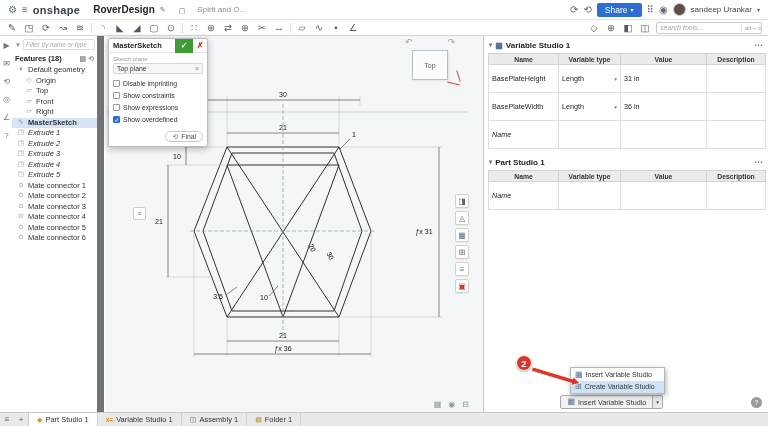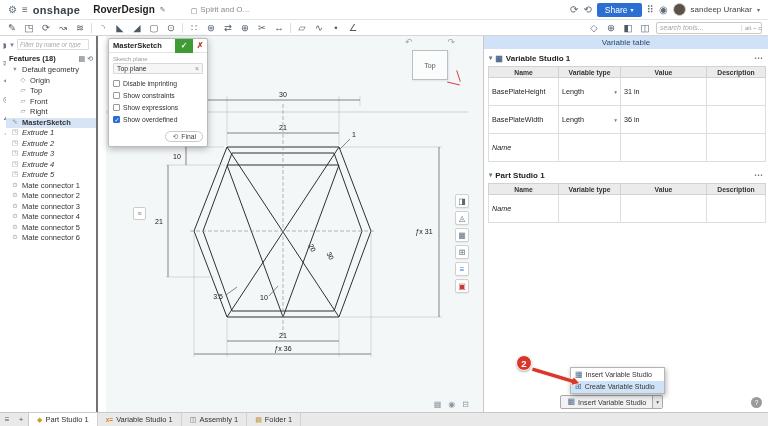--- a/index.html
+++ b/index.html
@@ -4,39 +4,39 @@
 <style>
   *{margin:0;padding:0;box-sizing:border-box}
   body{font-family:"Liberation Sans",sans-serif;background:#fff}
   .app{position:relative;width:768px;height:426px;background:#fff;overflow:hidden;color:#333;font-size:8px}
   .spacer{flex:1}
   .ic{color:#5f6b76;font-size:10px;line-height:1}
   
   .topbar{position:absolute;top:0;left:0;right:0;height:20px;display:flex;align-items:center;gap:5px;padding:0 8px;background:#fff;border-bottom:1px solid #e2e2e2;z-index:5}
   .logo{font-weight:bold;font-size:11px;color:#39424c;letter-spacing:.3px}
   .doc-title{font-weight:bold;font-size:10px;color:#1f1f1f;margin-left:8px}
-  .crumb{display:flex;align-items:flex-end;gap:3px;color:#8b8b8b;font-size:8px;margin-left:20px}
+  .crumb{display:flex;align-items:flex-end;gap:12px;color:#8b8b8b;font-size:8px;margin-left:8px}
   .share{display:flex;align-items:center;gap:3px;background:#2d6fd1;color:#fff;border:none;border-radius:2px;height:14px;padding:0 8px;font-size:8.5px;font-family:inherit;cursor:pointer}
   .share .caret{font-size:6px}
   .avatar{width:13px;height:13px;border-radius:50%;background:#5c5146;border:1px solid #cfcfcf}
   .uname{font-size:8px;color:#444}
   
   .toolbar{position:absolute;top:20px;left:0;right:0;height:16px;display:flex;align-items:center;gap:5px;padding:0 6px;background:#fff;border-bottom:1px solid #d6d6d6;z-index:5}
   .tbi{font-size:9.5px;color:#4d5a66;width:12px;text-align:center;cursor:pointer}
   .tdiv{width:1px;height:10px;background:#ddd}
   .searchbox{display:flex;align-items:center;gap:19px;border:1px solid #c9c9c9;border-radius:2px;height:12px;padding:0 3px;width:106px;background:#fff}
   .searchbox input{border:none;outline:none;font-size:7px;width:62px;font-family:inherit;color:#333}
   .searchbox input::placeholder{font-style:italic;color:#a5a5a5}
   .hint{font-size:6px;color:#9a9a9a;border-left:1px solid #e0e0e0;padding-left:3px;white-space:nowrap}
   
   .main{position:absolute;top:36px;bottom:14px;left:0;right:0}
   .lstrip{position:absolute;left:0;top:0;bottom:0;width:14px;background:#fff;border-right:1px solid #e4e4e4;display:flex;flex-direction:column;align-items:center;padding-top:5px;gap:9px}
   .lsi{font-size:8px;color:#6a7680;cursor:pointer}
   
-  .fpanel{position:absolute;left:6px;top:0;bottom:0;width:92px;background:#fff;border-right:2px solid #737373;font-size:7.5px;overflow:hidden}
+  .fpanel{position:absolute;left:12px;top:0;bottom:0;width:92px;background:#fff;border-right:7px solid #737373;font-size:7.5px;overflow:hidden}
   .filter{display:flex;align-items:center;gap:2px;padding:3px 2px 2px 3px}
   .filter .ic{font-size:6px;color:#7a8590}
   .filter input{width:72px;border:1px solid #ddd;border-radius:1px;font-size:6.3px;height:11px;font-family:inherit;outline:none;padding:0 2px;color:#333}
   .filter input::placeholder{font-style:italic;color:#ababab}
   .fhdr{display:flex;align-items:center;gap:2px;padding:2px 3px;font-weight:bold;font-size:7.5px;color:#222}
   .fhdr .ic{font-size:7px;color:#8a949c}
   .trow{display:flex;align-items:flex-start;gap:3px;height:10.5px;padding-left:5px;color:#333;white-space:nowrap;cursor:pointer}
   .trow .tic{color:#8a949c;font-size:6.5px;width:8px;text-align:center;flex:none}
   .indent{padding-left:13px}
   .sel{background:#d7e4f6}
@@ -346,23 +346,20 @@
         <span>◉</span>
         <span>⊟</span>
       </div>
 
       <div class="lfloat">
         <span>≡</span>
       </div>
     </div>
 
     <aside class="rpanel">
-      <div class="band">
-        <span>Variable table</span>
-      </div>
 
       <div class="sect">
         <span class="tic">▾</span>
         <span class="secic">▦</span>
         <span>Variable Studio 1</span>
         <span class="dots">⋯</span>
       </div>
       <table class="vtable">
         <tbody>
             <tr>

